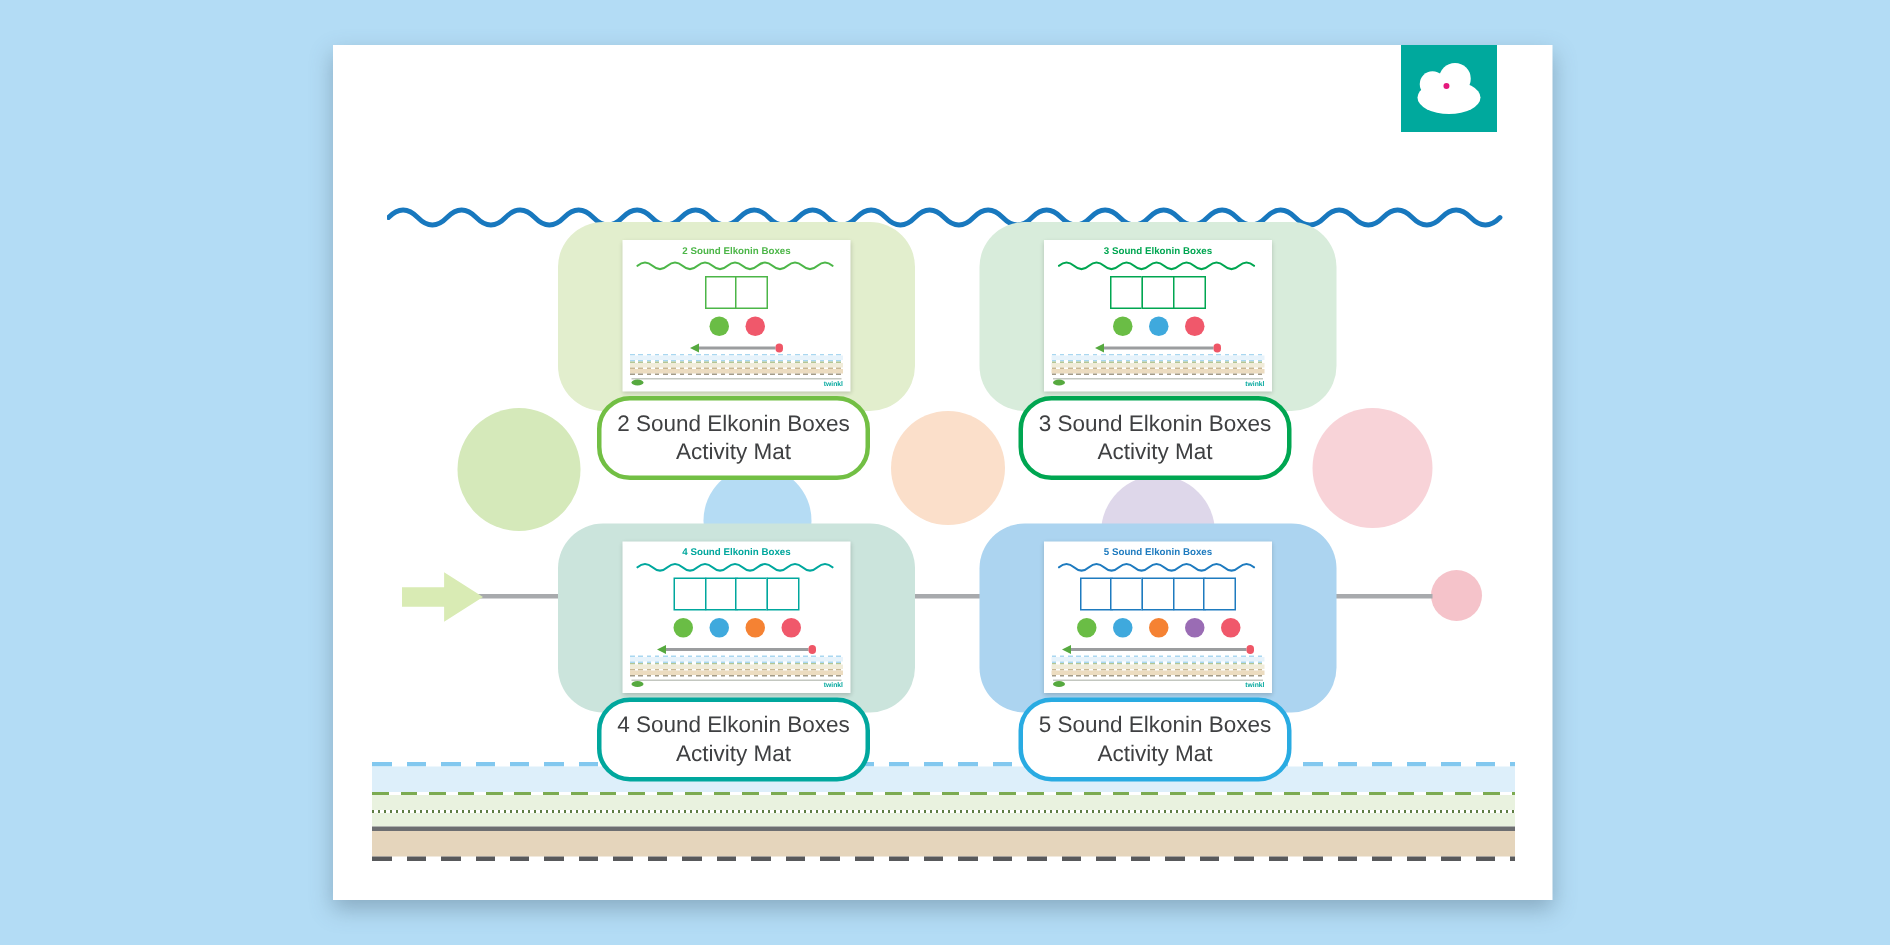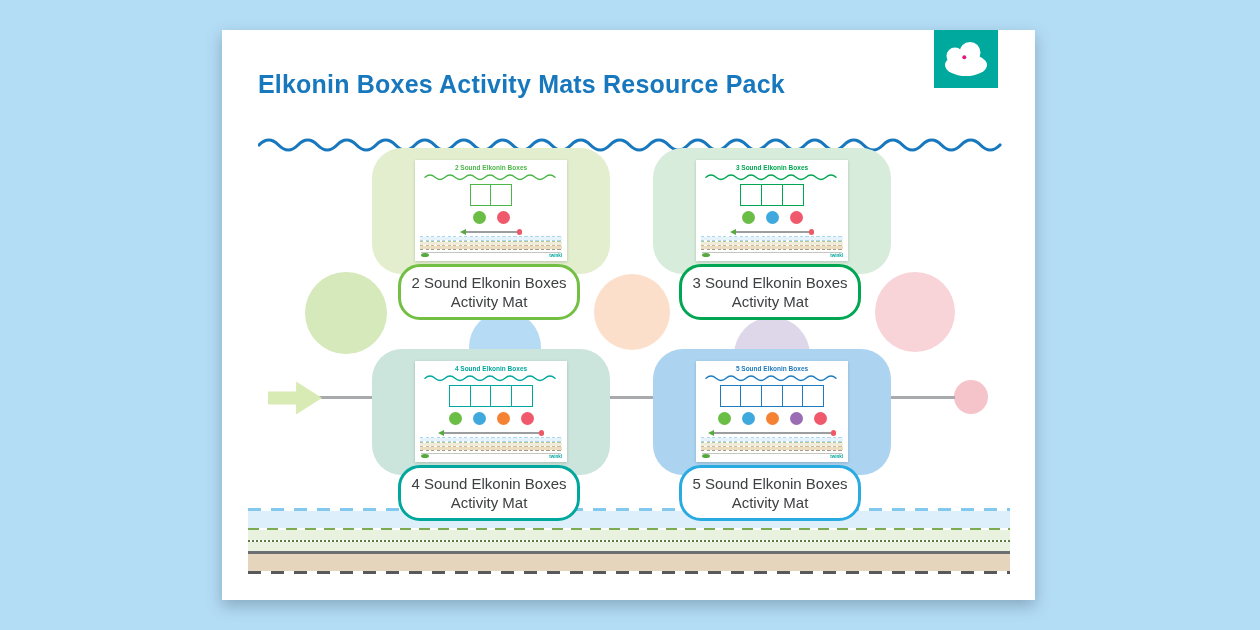--- a/index.html
+++ b/index.html
@@ -37,21 +37,20 @@
     box-sizing:border-box;
   }
   .band > div{width:100%;}
   .mini-stripe > div{width:100%;}
   svg{display:block;}
 </style>
 </head>
 <body>
 
 <div class="abs" id="sheet">
-  <h1 class="abs" id="page-title" style="color: rgb(24, 120, 190);">Elkonin Boxes Activity Mats Resource Pack</h1>
   <div class="abs" id="wave-holder" style="left:36px;top:108px;">
       <svg width="748" height="24">
         <path d="M1 7 q9.75 -10 19.5 0 t19.5 0 t19.5 0 t19.5 0 t19.5 0 t19.5 0 t19.5 0 t19.5 0 t19.5 0 t19.5 0 t19.5 0 t19.5 0 t19.5 0 t19.5 0 t19.5 0 t19.5 0 t19.5 0 t19.5 0 t19.5 0 t19.5 0 t19.5 0 t19.5 0 t19.5 0 t19.5 0 t19.5 0 t19.5 0 t19.5 0 t19.5 0 t19.5 0 t19.5 0 t19.5 0 t19.5 0 t19.5 0 t19.5 0 t19.5 0 t19.5 0 t19.5 0 t19.5 0" fill="none" stroke="#1878be" stroke-width="3.2" stroke-linecap="round"></path>
       </svg>
     </div>
 
   <div class="abs" id="twinkl-logo" style="left: 712px; top: 0px; width: 64px; height: 58px; display: flex; align-items: center; justify-content: center; background: rgb(0, 169, 157);">
     <svg width="58" height="42" viewBox="0 0 58 42">
       <g fill="#ffffff">
         <ellipse cx="29" cy="27" rx="21" ry="11"></ellipse>

